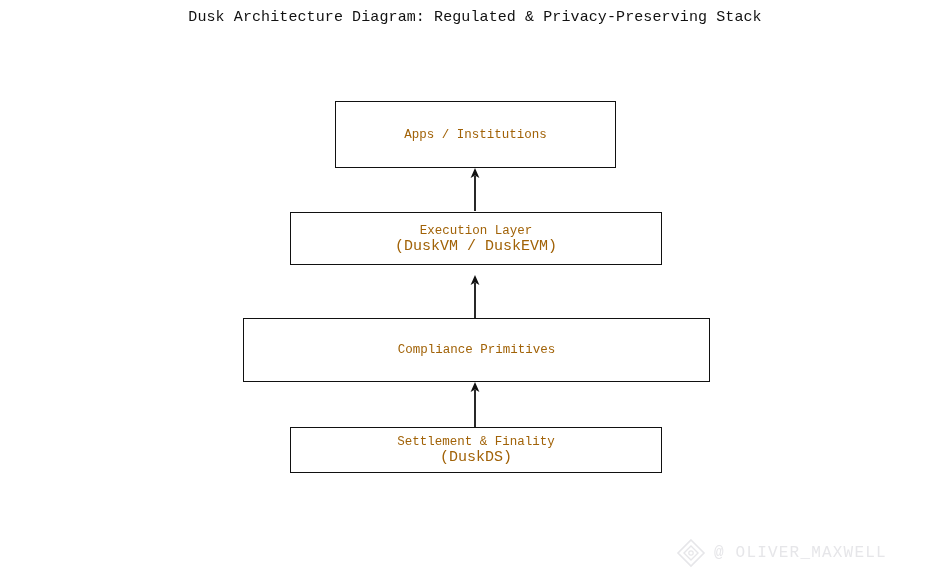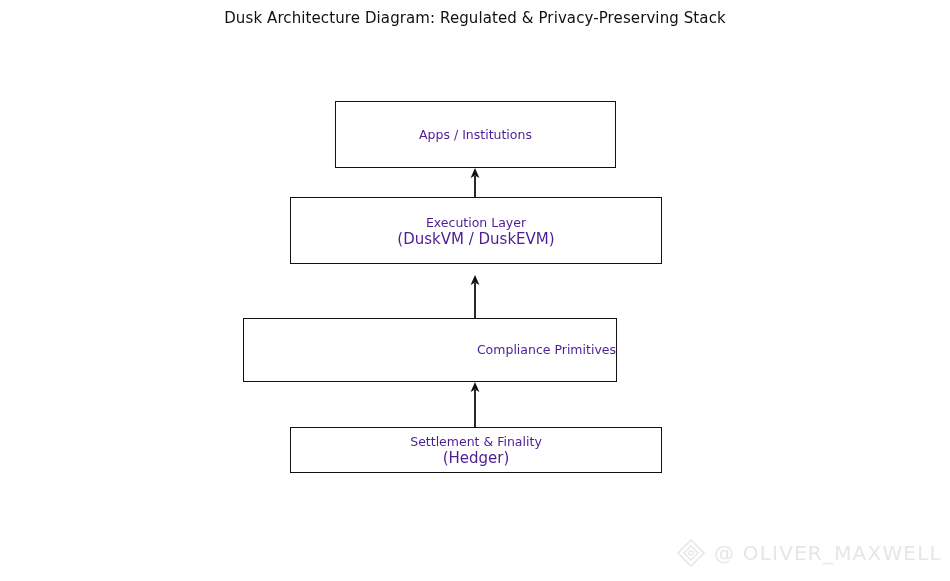--- a/index.html
+++ b/index.html
@@ -12,20 +12,21 @@
     background: #ffffff;
     font-family: "DejaVu Sans", "Liberation Sans", sans-serif;
     color: #1a1a1a;
     overflow: hidden;
     position: relative;
   }
   #canvas {
     position: relative;
     width: 950px;
     height: 581px;
+    font-family: Liberation Mono, monospace;
   }
 
   
   .diagram-title {
     position: absolute;
     left: 0;
     top: 8px;
     width: 950px;
     text-align: center;
     font-size: 15px;
@@ -43,30 +44,30 @@
     border: 1.6px solid #111111;
     display: flex;
     flex-direction: column;
     align-items: center;
     justify-content: center;
     text-align: center;
   }
   .layer-line {
     font-size: 12.5px;
     line-height: 16px;
-    color: #4c1d95;
+    color: #a16207;
     white-space: nowrap;
   }
   .layer-line.sub {
     font-size: 15px;
   }
 
   #box-apps        { left: 335px; top: 101px; width: 281px; height: 67px; }
-  #box-execution   { left: 290px; top: 197px; width: 372px; height: 67px; }
-  #box-compliance  { left: 243px; top: 318px; width: 374px; height: 64px; align-items: flex-end; }
+  #box-execution   { left: 290px; top: 212px; width: 372px; height: 53px; }
+  #box-compliance  { left: 243px; top: 318px; width: 467px; height: 64px; }
   #box-settlement  { left: 290px; top: 427px; width: 372px; height: 46px; }
 
   
   .arrow {
     position: absolute;
     left: 467px;
     width: 16px;
   }
   .arrow svg { display: block; }
 
@@ -80,21 +81,21 @@
     left: 676px;
     top: 538px;
     display: flex;
     align-items: center;
     gap: 8px;
     color: #e6e6e9;
     user-select: none;
   }
   #watermark-logo { display: block; }
   #watermark-text {
-    font-size: 20px;
+    font-size: 16px;
     line-height: 26px;
     letter-spacing: 1.2px;
     color: #e6e6e9;
     white-space: nowrap;
   }
 </style>
 </head>
 <body>
 
 <div id="canvas">
@@ -130,21 +131,21 @@
 
   <div class="arrow" id="arrow-settlement-to-compliance">
     <svg width="16" height="45" viewBox="0 0 16 45">
       <line x1="8" y1="45" x2="8" y2="8" stroke="#111111" stroke-width="1.8"></line>
       <polygon points="8,0 3.6,10 8,7.6 12.4,10" fill="#111111"></polygon>
     </svg>
   </div>
 
   <div class="layer-box" id="box-settlement">
     <div class="layer-line">Settlement &amp; Finality</div>
-    <div class="layer-line sub">(Hedger)</div>
+    <div class="layer-line sub">(DuskDS)</div>
   </div>
 
   <div id="watermark">
     <svg id="watermark-logo" width="30" height="30" viewBox="0 0 30 30">
       <path d="M15 2 L28 15 L15 28 L2 15 Z" fill="none" stroke="#e6e6e9" stroke-width="1.6"></path>
       <path d="M15 8 L22 15 L15 22 L8 15 Z" fill="none" stroke="#e6e6e9" stroke-width="1.4"></path>
       <circle cx="15" cy="15" r="2.2" fill="none" stroke="#e6e6e9" stroke-width="1.2"></circle>
     </svg>
     <span id="watermark-text">@ OLIVER_MAXWELL</span>
   </div>

